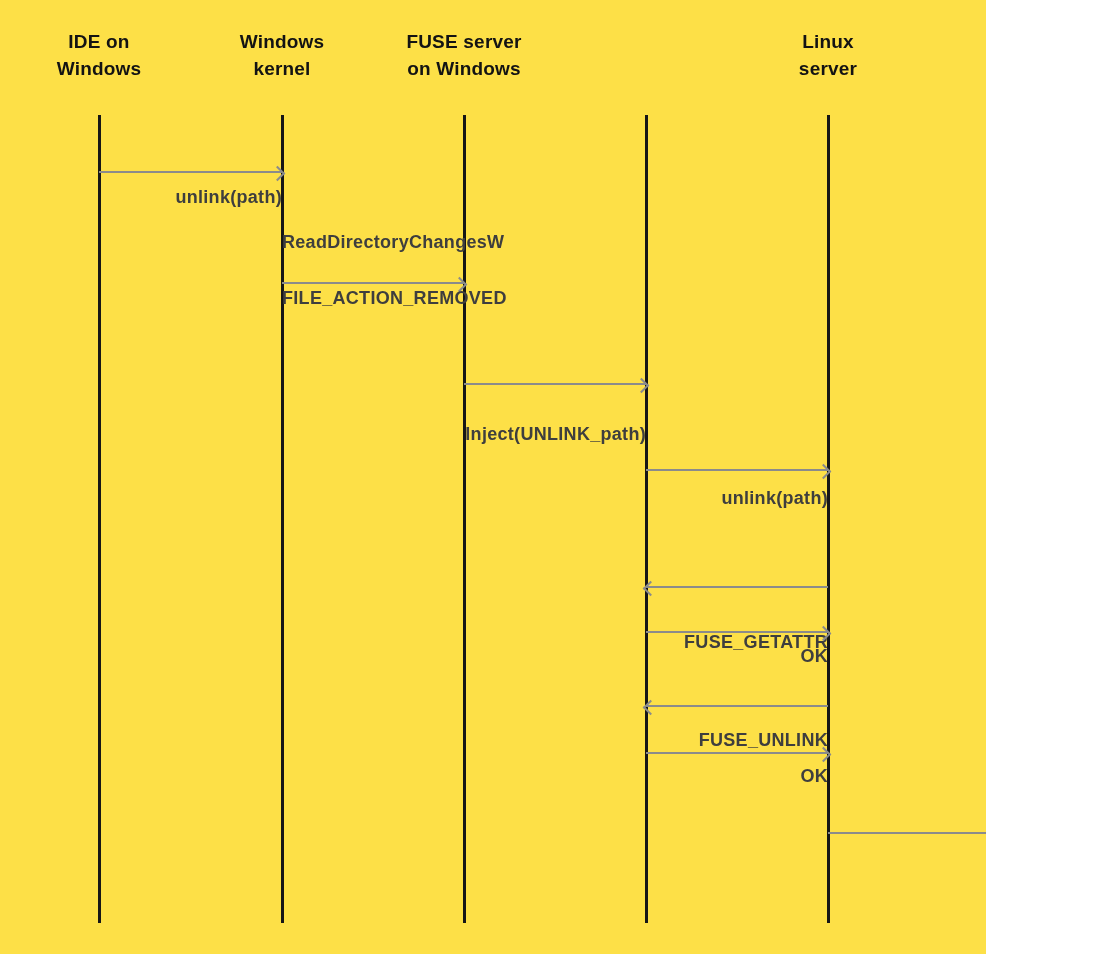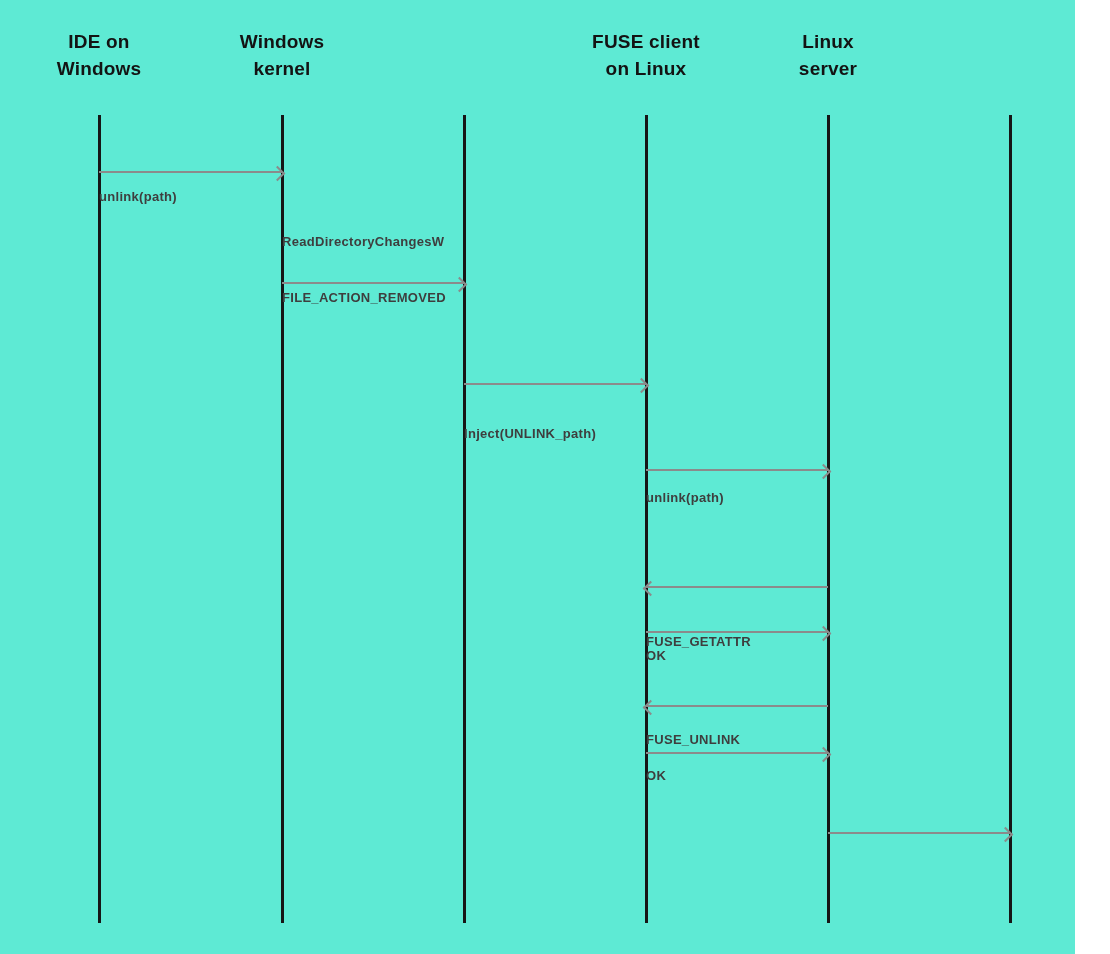--- a/index.html
+++ b/index.html
@@ -1,20 +1,20 @@
 <!DOCTYPE html>
 <html><head>
 <meta charset="utf-8">
 <style>
   html, body { margin: 0; padding: 0; background: #ffffff; }
   .canvas {
     position: relative;
-    width: 1075px;
+    width: 986px;
     height: 954px;
-    background: #5eead4;
+    background: #fde047;
     font-family: "Liberation Sans", "DejaVu Sans", sans-serif;
     overflow: hidden;
   }
   .ll-header {
     position: absolute;
     top: 28px;
     width: 182px;
     text-align: center;
     font-size: 19px;
     line-height: 27px;
@@ -50,40 +50,40 @@
   }
   .arrow.left::after {
     left: -1px;
     border-top: 2px solid #8b8b8b;
     border-left: 2px solid #8b8b8b;
     transform: rotate(-45deg);
   }
   .msg-label {
     position: absolute;
     width: 182px;
-    text-align: left;
-    font-size: 13px;
+    text-align: right;
+    font-size: 18px;
     line-height: 16px;
     font-weight: 700;
     color: #3e3e3e;
     white-space: pre-line;
     letter-spacing: 0.3px;
   }
 </style>
 </head>
 <body>
 
 <div class="canvas">
 
   <div class="ll-header" style="left:8px">IDE on
 Windows</div>
   <div class="ll-header" style="left:191px">Windows
 kernel</div>
-  <div class="ll-header" style="left:555px">FUSE client
-on Linux</div>
+  <div class="ll-header" style="left:373px">FUSE server
+on Windows</div>
   <div class="ll-header" style="left:737px">Linux
 server</div>
 
   <div class="lifeline" style="left:98px"></div>
   <div class="lifeline" style="left:281px"></div>
   <div class="lifeline" style="left:463px"></div>
   <div class="lifeline" style="left:645px"></div>
   <div class="lifeline" style="left:827px"></div>
   <div class="lifeline" style="left:1009px"></div>
 

